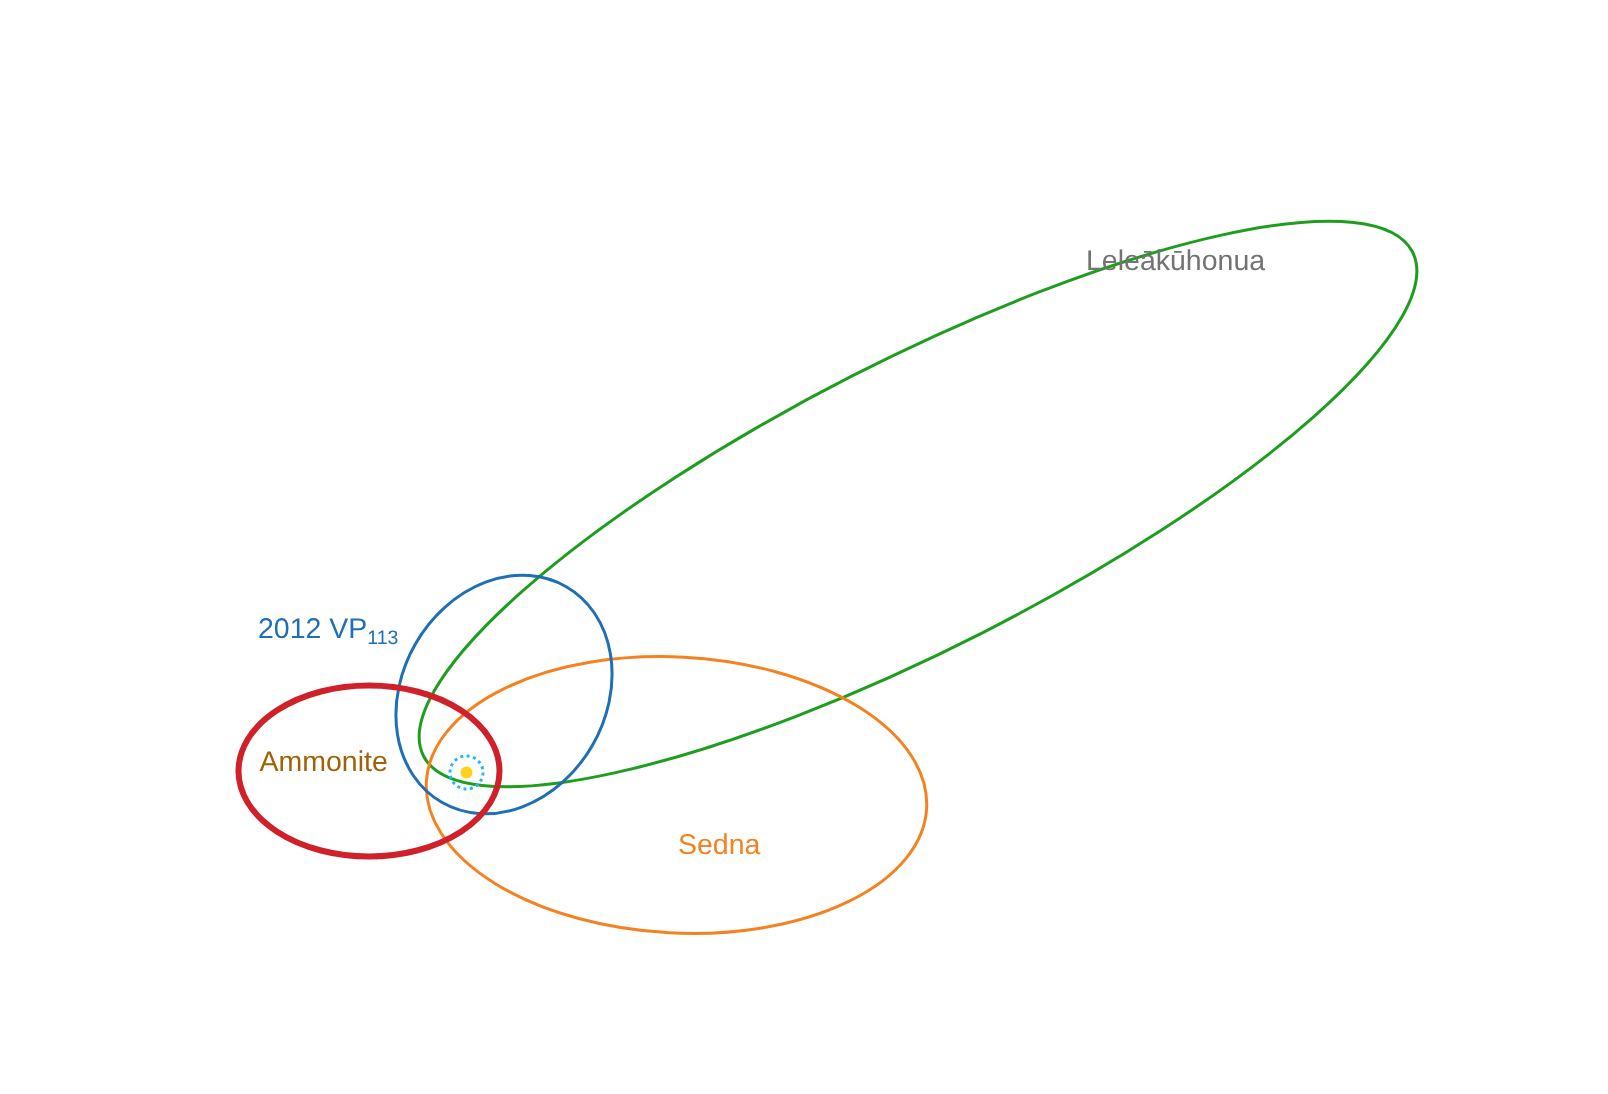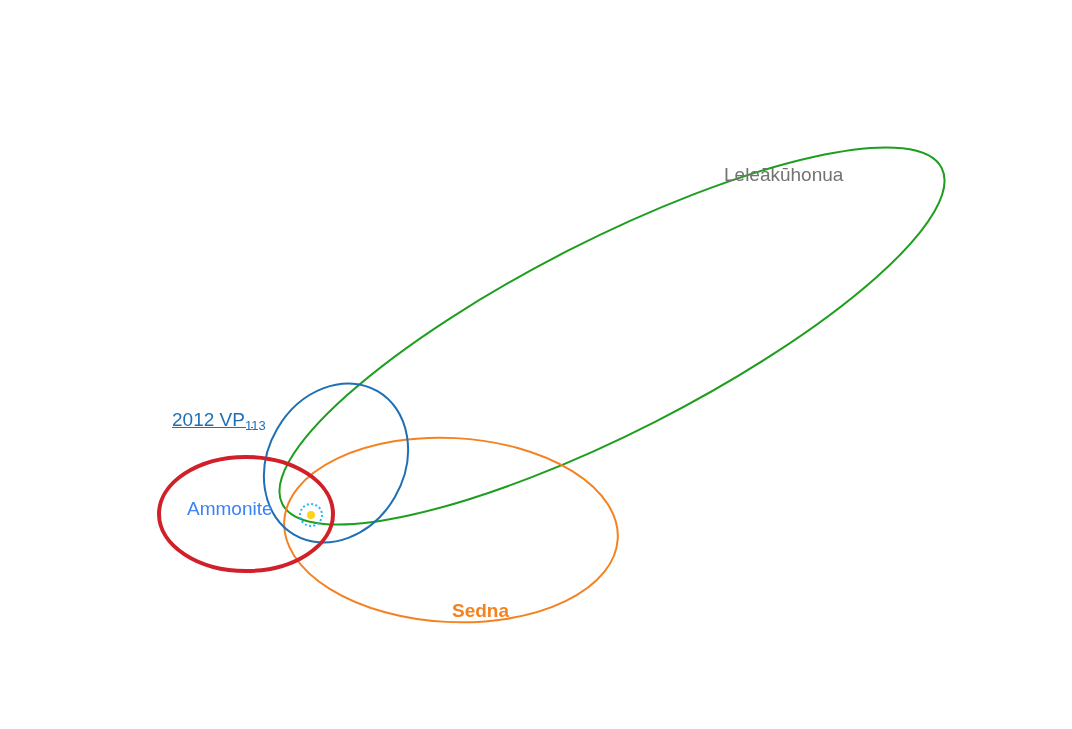--- a/index.html
+++ b/index.html
@@ -16,15 +16,15 @@
   <ellipse id="orbit-sedna" fill="none" cx="451" cy="530" rx="167" ry="92" transform="rotate(3 451 530)" stroke="#F58220" stroke-width="2"></ellipse>
   <ellipse id="orbit-vp113" fill="none" cx="336" cy="463" rx="68" ry="83" transform="rotate(30 336 463)" stroke="#1F6FB5" stroke-width="2"></ellipse>
   <ellipse id="orbit-ammonite" fill="none" cx="246" cy="514" rx="87" ry="57" transform="rotate(0 246 514)" stroke="#D0202A" stroke-width="4"></ellipse>
   <g>
     <circle id="sun-halo" r="11" fill="none" stroke-width="2" stroke-dasharray="2 2.3" cx="311" cy="515" stroke="#29B6F6"></circle>
     <circle id="sun-core" r="4" cx="311" cy="515" fill="#FFD21A"></circle>
   </g>
 </svg>
 
 <div class="label" id="label-leleakuhonua" style="left: 724px; top: 164px; color: #737373;"><span>Leleākūhonua</span></div>
-<div class="label" id="label-sedna" style="left: 452px; top: 600px; color: rgb(245, 130, 32); font-weight: bold;"><span>Sedna</span></div>
-<div class="label" id="label-vp113" style="left: 172px; top: 409px; color: rgb(31, 111, 181); text-decoration: underline;"><span>2012 VP</span><sub>113</sub></div>
-<div class="label" id="label-ammonite" style="left: 187px; top: 498px; color: #3b82f6;"><span>Ammonite</span></div>
+<div class="label" id="label-sedna" style="left: 452px; top: 553px; color: rgb(245, 130, 32);"><span>Sedna</span></div>
+<div class="label" id="label-vp113" style="left: 172px; top: 409px; color: rgb(31, 111, 181);"><span>2012 VP</span><sub>113</sub></div>
+<div class="label" id="label-ammonite" style="left: 173px; top: 498px; color: #a16207;"><span>Ammonite</span></div>
 
 </body></html>

